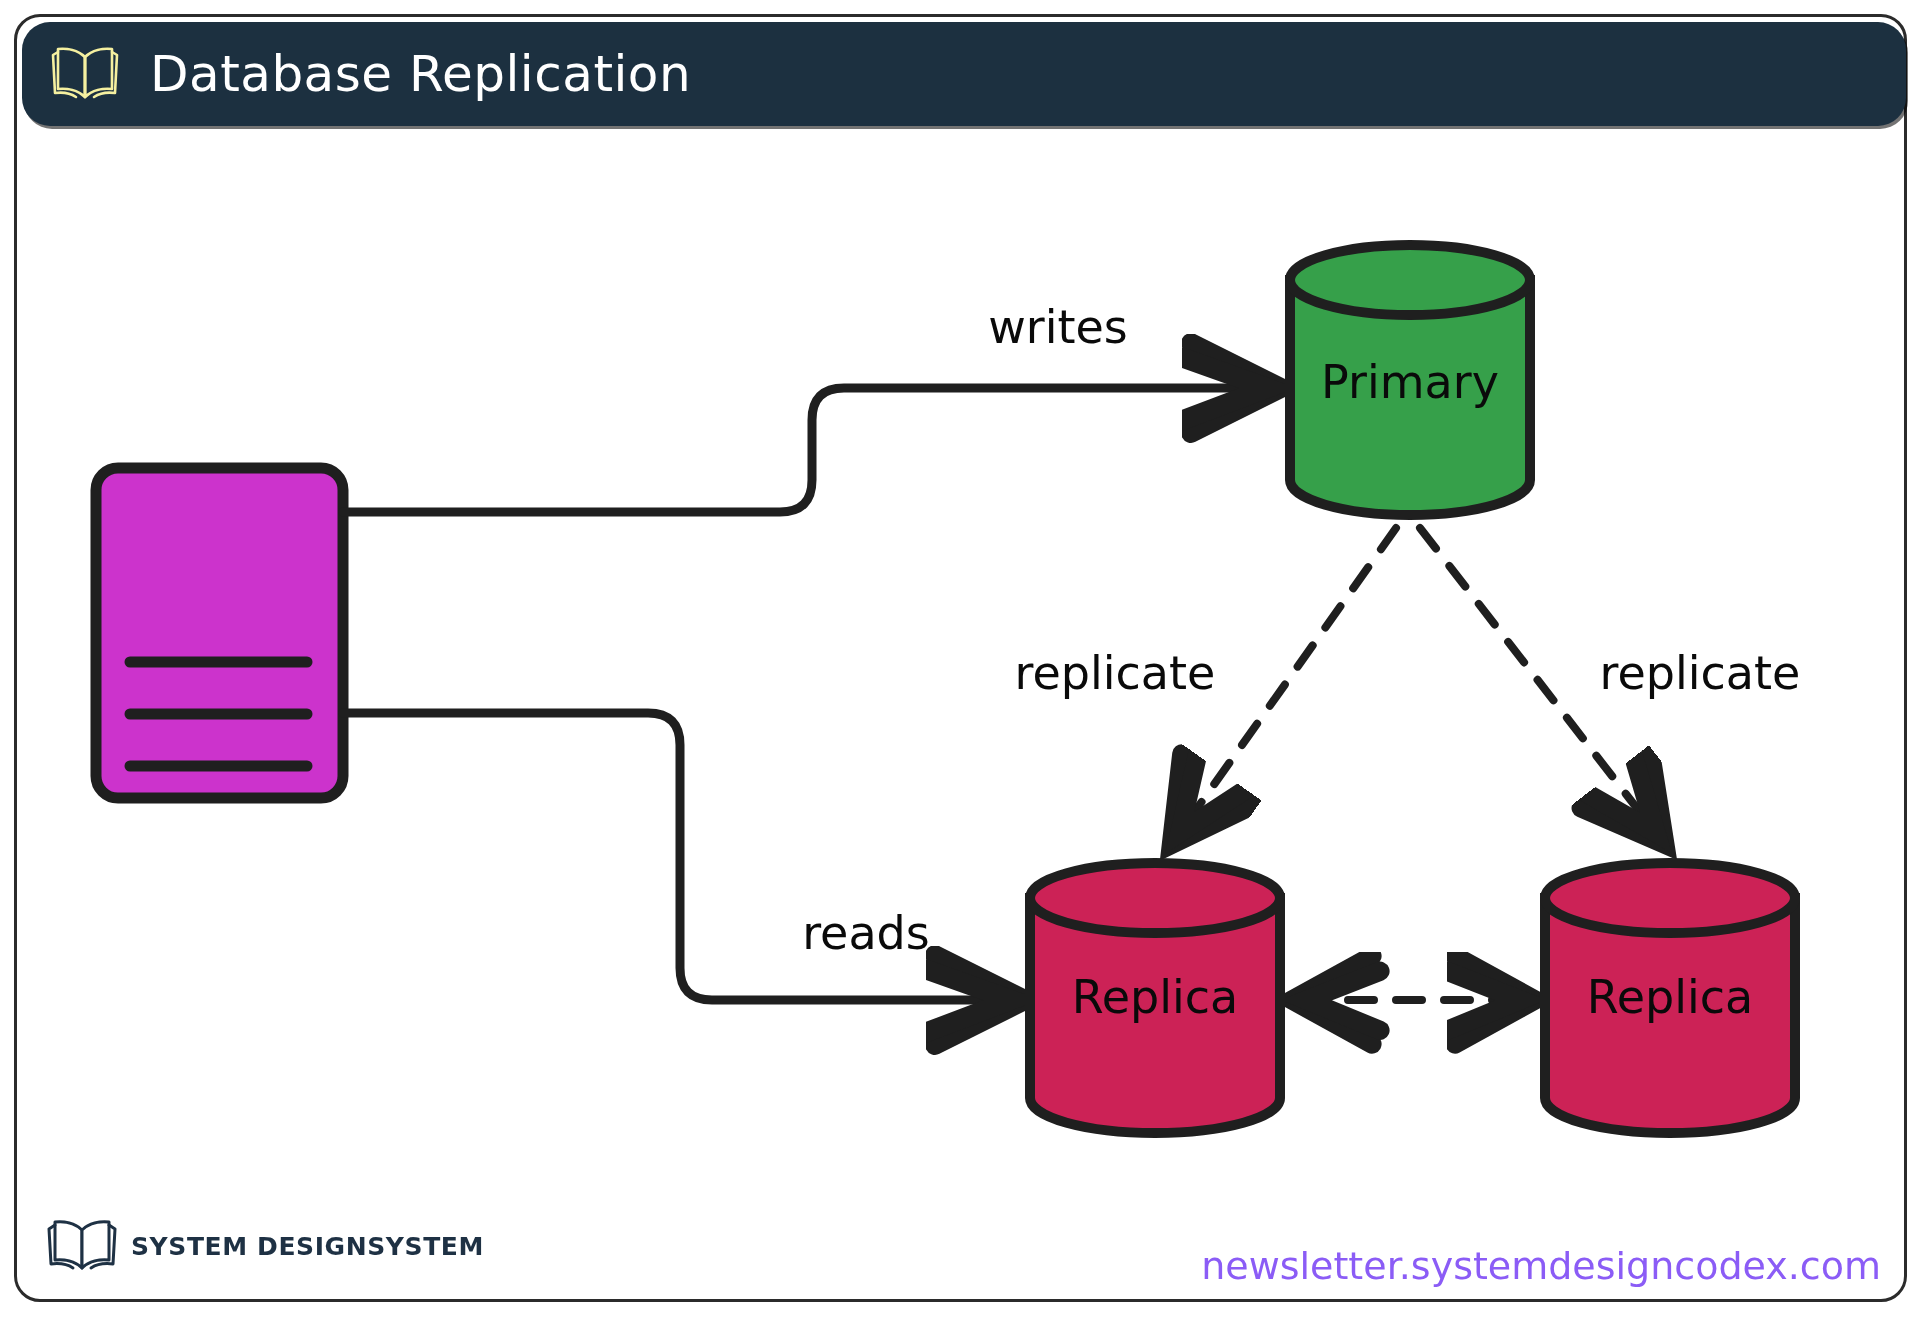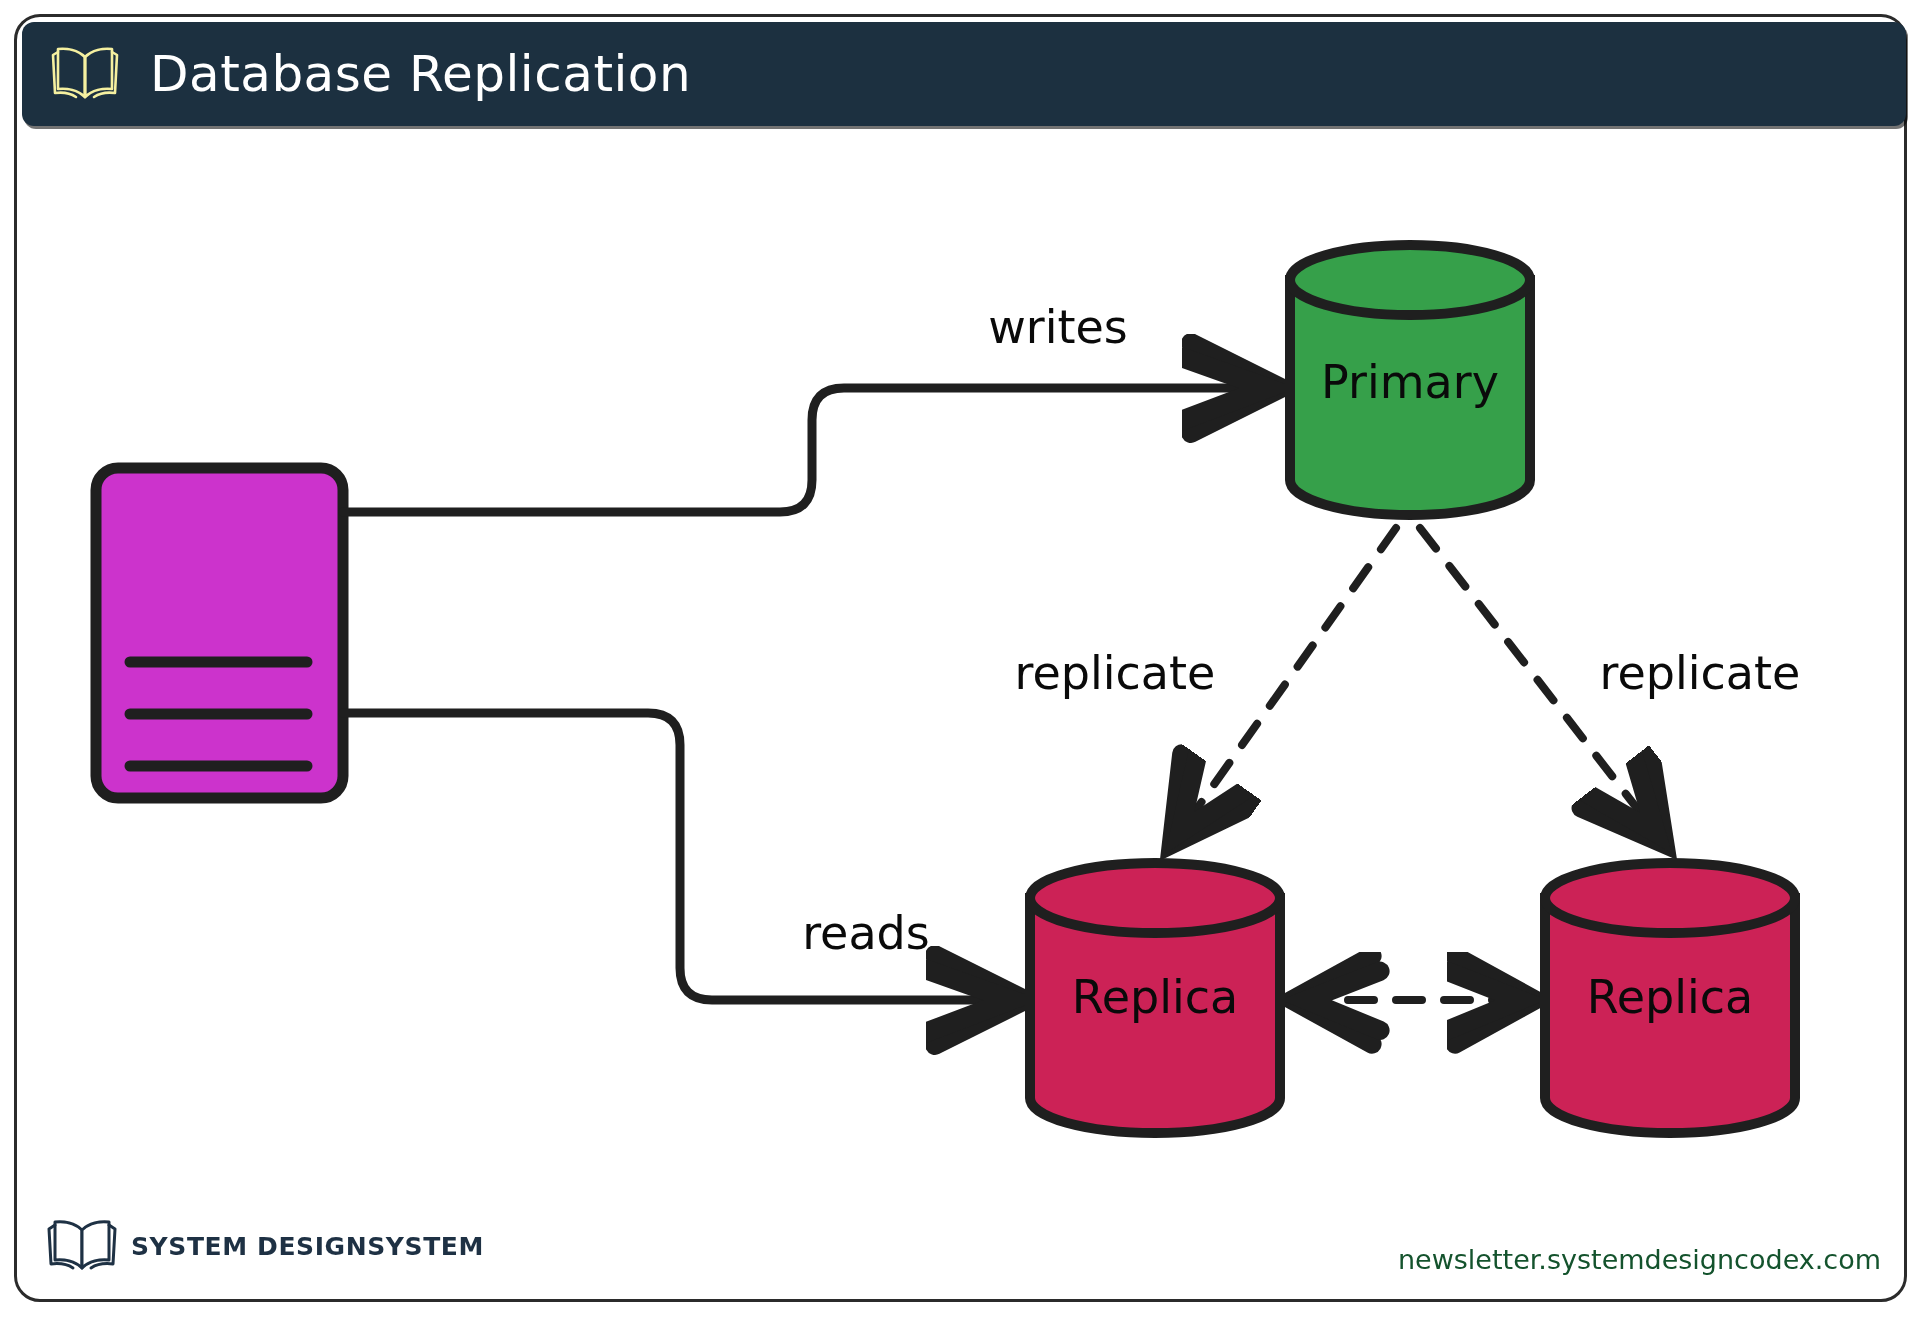--- a/index.html
+++ b/index.html
@@ -28,21 +28,21 @@
     background: transparent;
   }
   
   .title-bar {
     position: absolute;
     left: 22px;
     top: 22px;
     width: 1884px;
     height: 104px;
     background: #1c3040;
-    border-radius: 12px;
+    border-radius: 28px;
     box-sizing: border-box;
     display: flex;
     align-items: center;
     padding-left: 26px;
     box-shadow: 2px 3px 0 rgba(0,0,0,0.55);
   }
   .book-icon-head {
     width: 74px;
     height: 62px;
     flex: 0 0 auto;
@@ -103,23 +103,23 @@
     font-family: "DejaVu Sans", sans-serif;
     font-weight: bold;
     font-size: 25px;
     letter-spacing: 0.6px;
   }
   .brand-line2 { text-align: center; }
   .footer-url {
     position: absolute;
     right: 48px;
     top: 1244px;
-    color: #14532d;
-    font-family: "DejaVu Sans", sans-serif;
-    font-size: 27px;
+    color: #8b5cf6;
+    font-family: "DejaVu Sans", sans-serif;
+    font-size: 38px;
     white-space: nowrap;
   }
 </style>
 </head>
 <body>
 
 <div id="page">
 
   <div class="canvas-border"></div>
 

